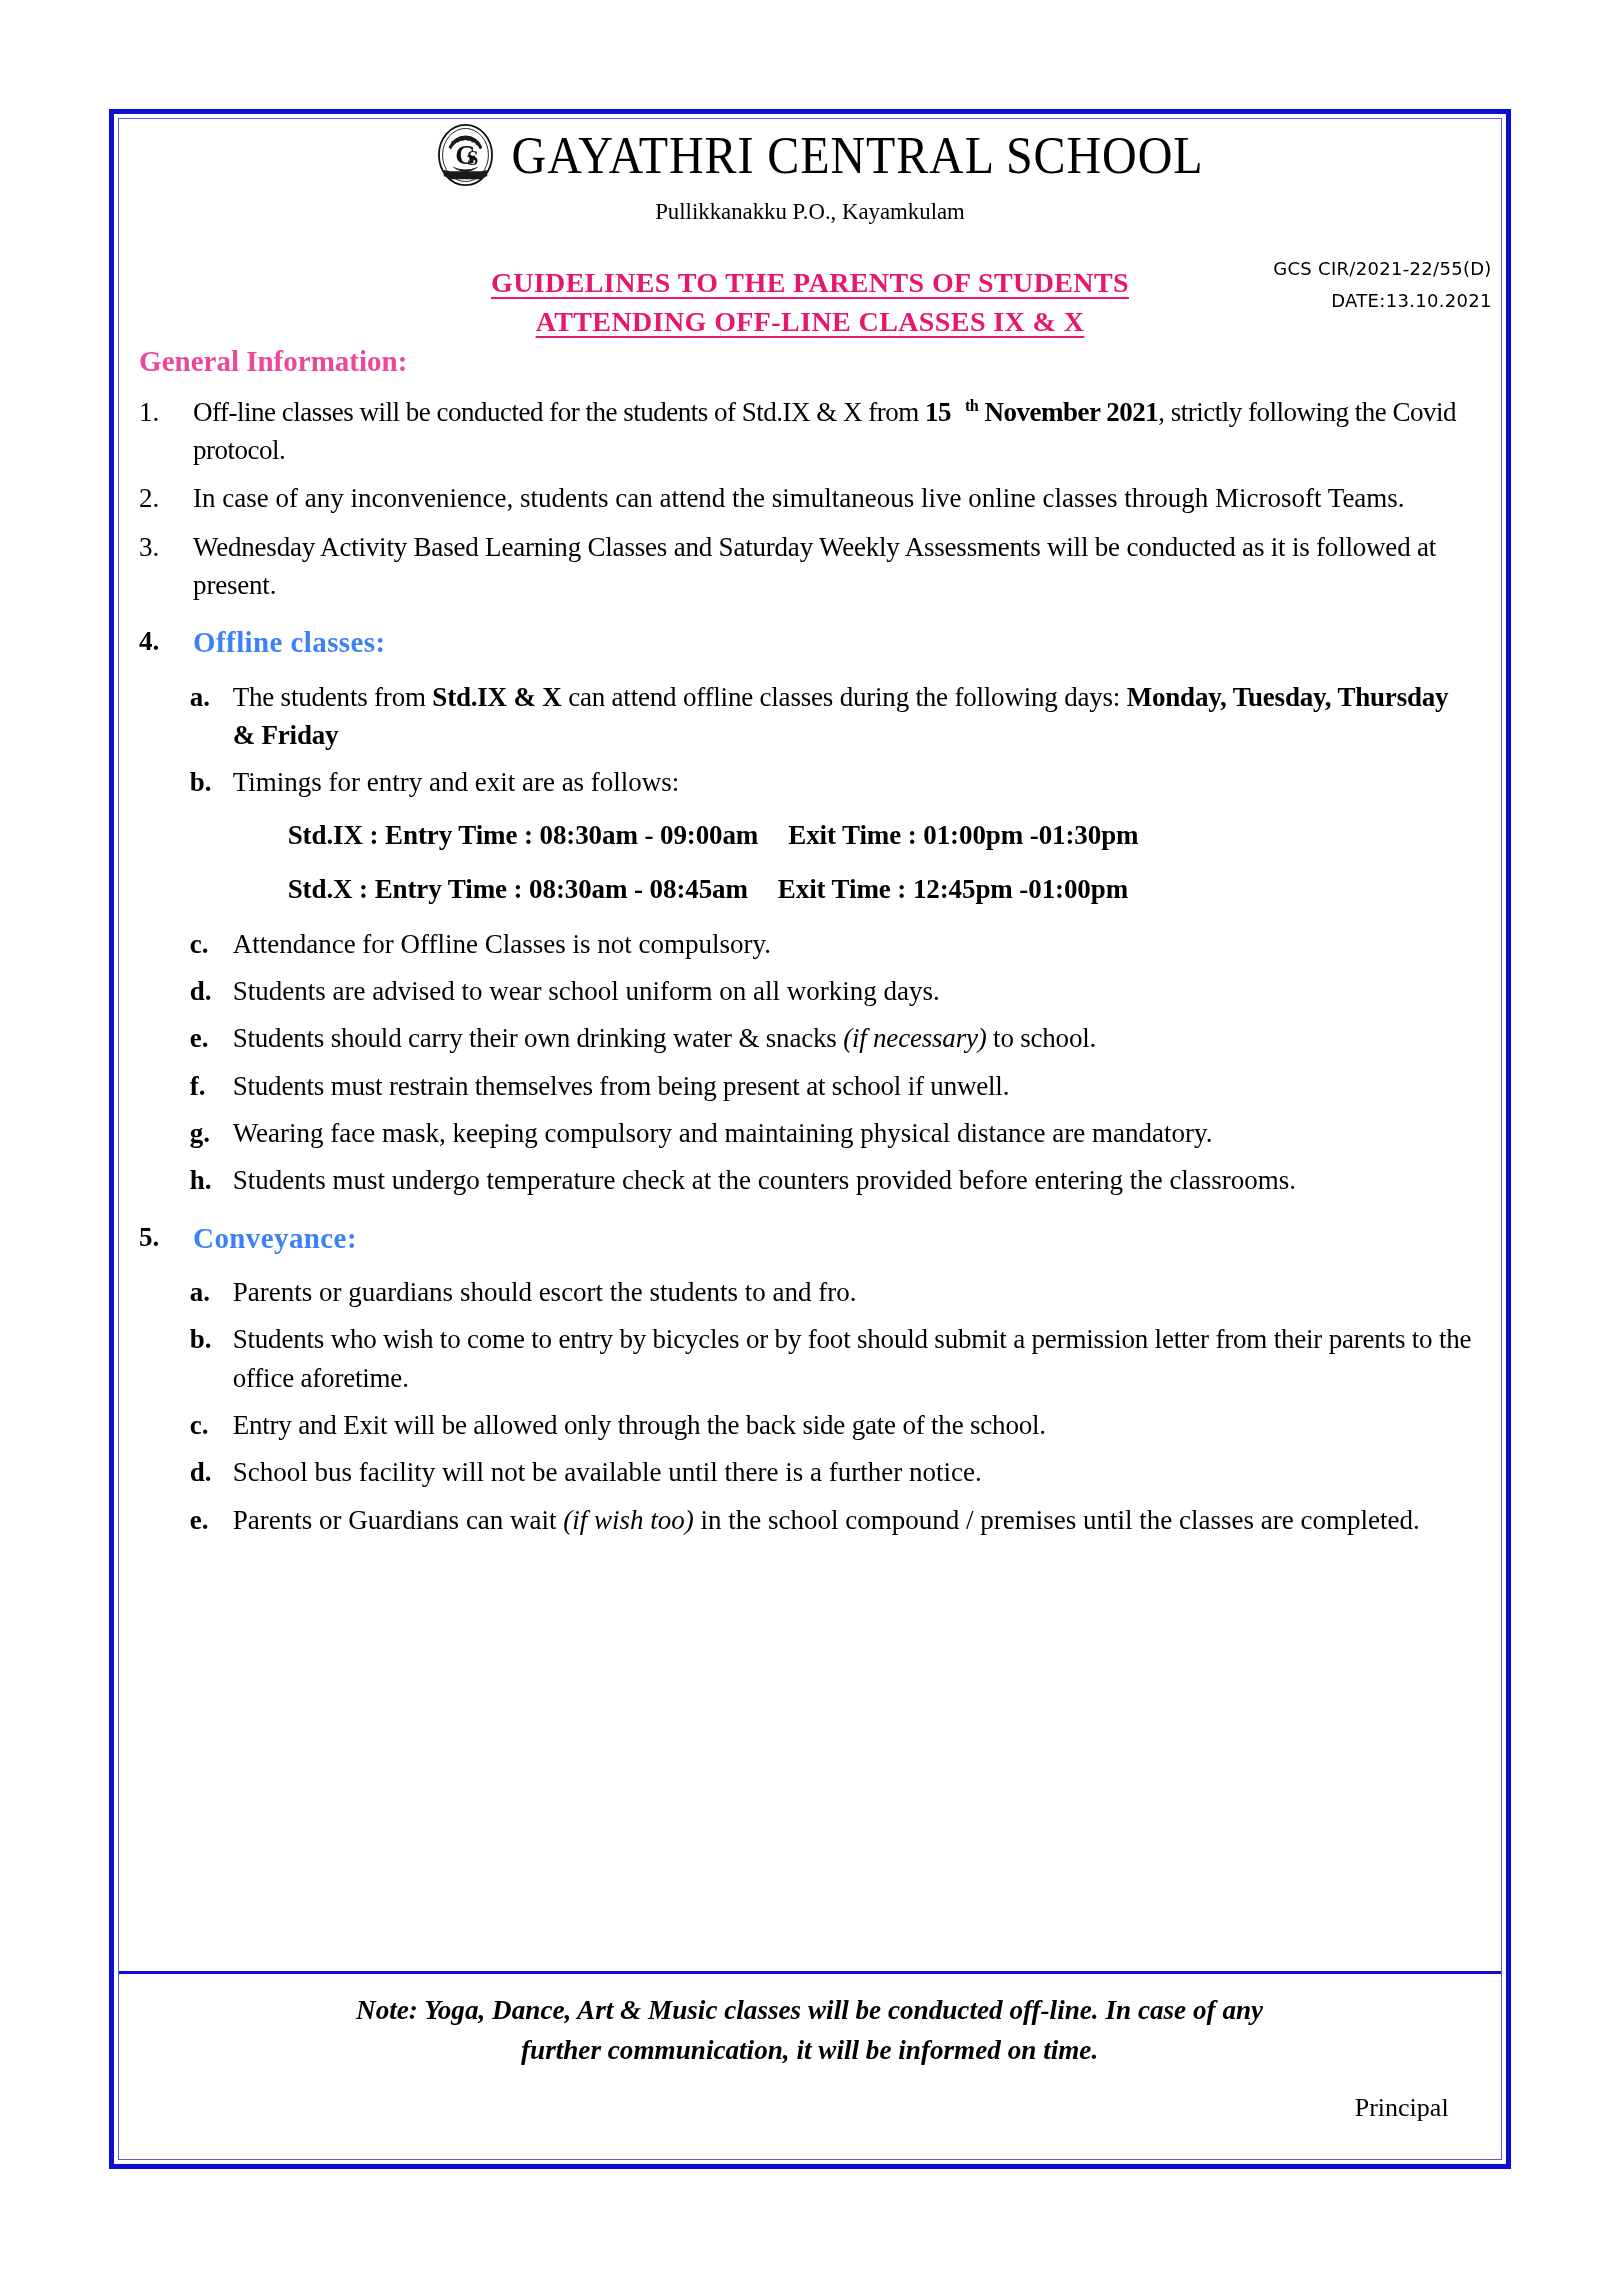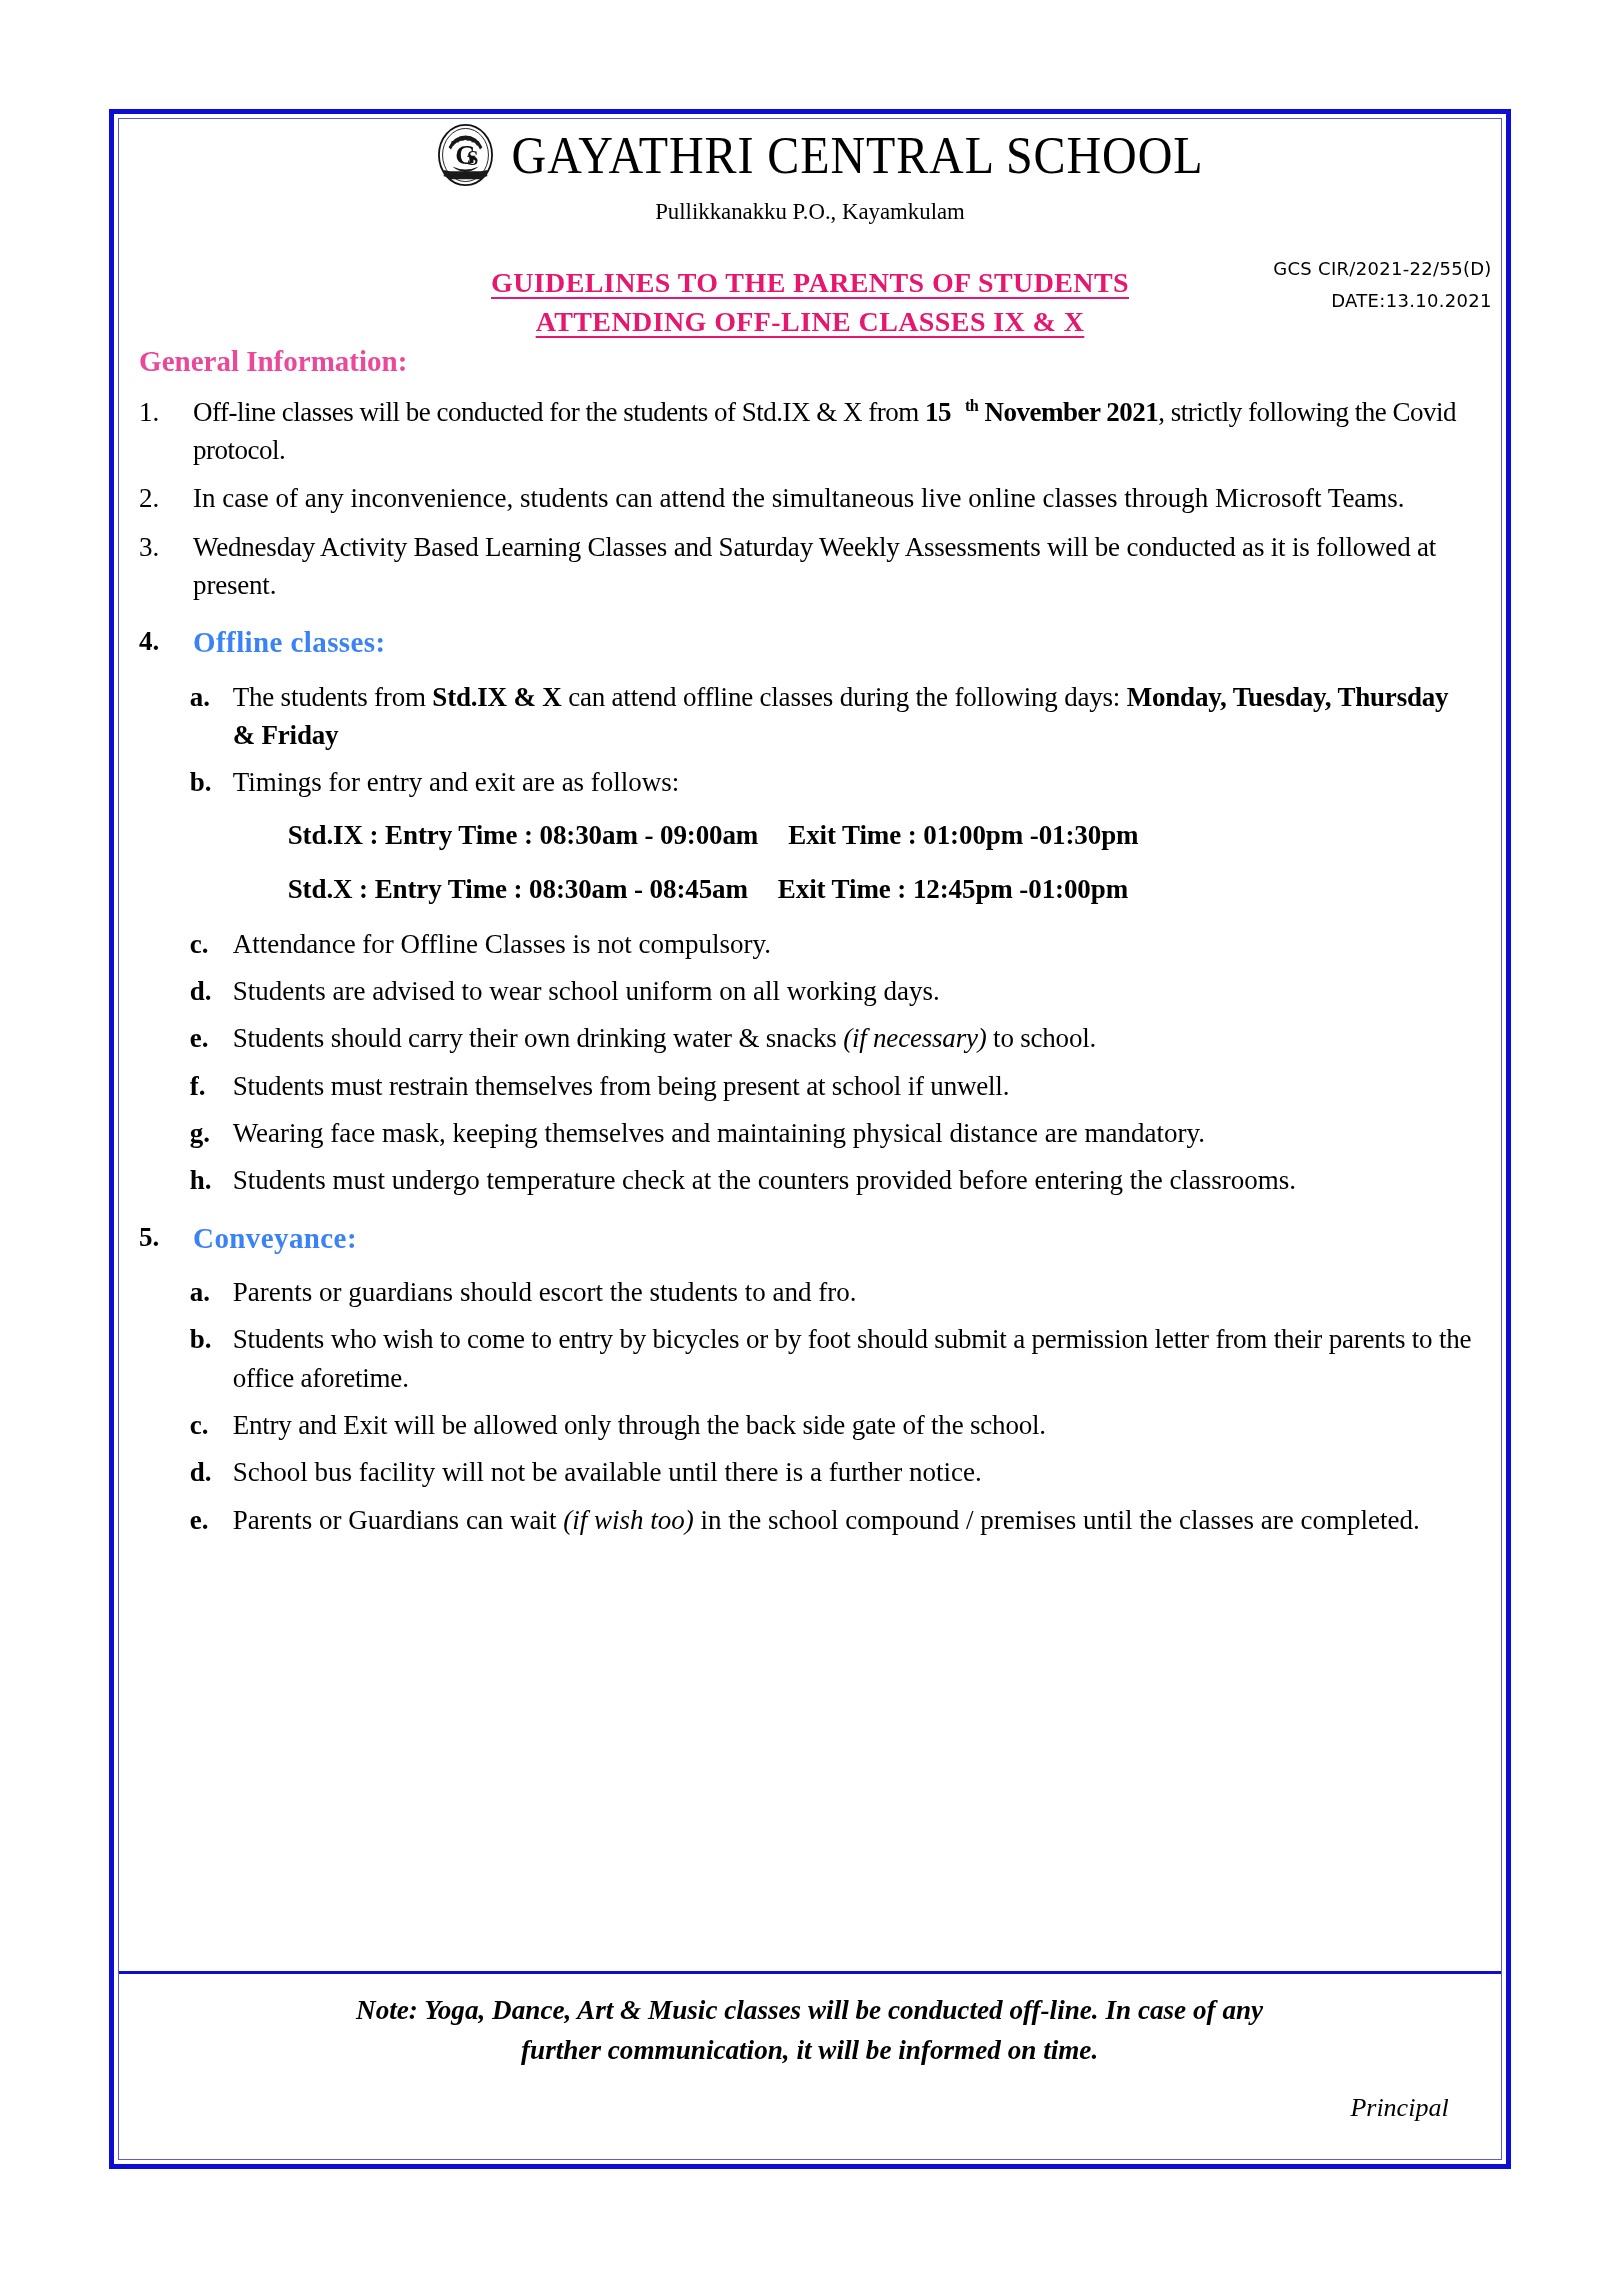--- a/index.html
+++ b/index.html
@@ -211,21 +211,20 @@
     font-family: "Liberation Serif", serif;
     font-style: italic;
     font-weight: bold;
     font-size: 28px;
     line-height: 1.42;
     color: #000;
     transform: scaleX(0.97);
   }
   .sign {
     text-align: right;
-    font-style: italic;
     font-size: 26px;
     margin-top: 23px;
     padding-right: 16px;
     color: #000;
   }
 </style>
 </head>
 <body>
 
 <div class="page-frame">
@@ -325,21 +324,21 @@
         <div class="txt tight2"><span>Students should carry their own drinking water &amp; snacks </span><i>(if necessary)</i><span> to school.</span></div>
       </div>
 
       <div class="row lvl2">
         <div class="marker">f.</div>
         <div class="txt tight2">Students must restrain themselves from being present at school if unwell.</div>
       </div>
 
       <div class="row lvl2">
         <div class="marker">g.</div>
-        <div class="txt">Wearing face mask, keeping themselves and maintaining physical distance are mandatory.</div>
+        <div class="txt">Wearing face mask, keeping compulsory and maintaining physical distance are mandatory.</div>
       </div>
 
       <div class="row lvl2">
         <div class="marker">h.</div>
         <div class="txt">Students must undergo temperature check at the counters provided before entering the classrooms.</div>
       </div>
 
       <div class="row lvl1 lvl1-head" style="margin-top:18px;margin-bottom:14.3px;">
         <div class="marker">5.</div>
         <div class="txt">Conveyance:</div>

